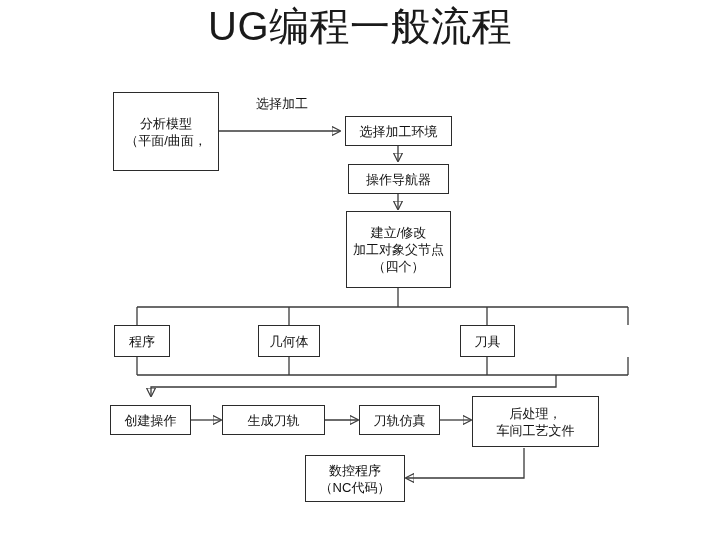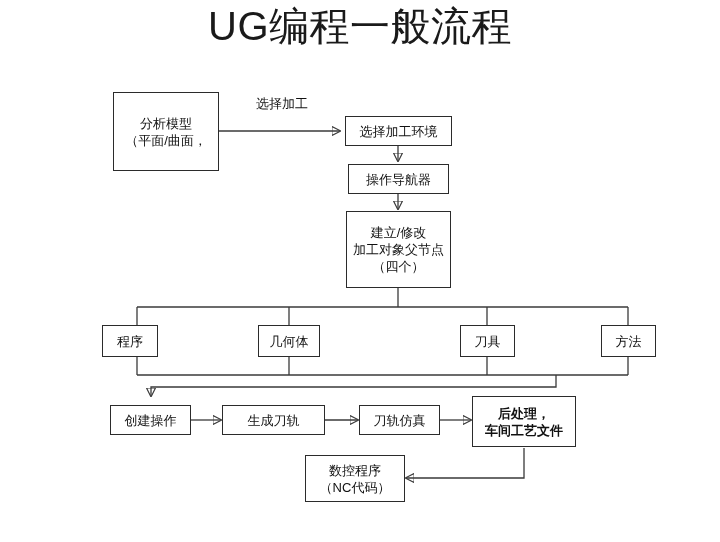--- a/index.html
+++ b/index.html
@@ -125,49 +125,46 @@
   <div class="node" style="left:348px; top:164px; width:101px; height:30px;">
     <span class="ln">操作导航器</span>
   </div>
 
   <div class="node" style="left:346px; top:211px; width:105px; height:77px;">
     <span class="ln">建立/修改</span>
     <span class="ln">加工对象父节点</span>
     <span class="ln">（四个）</span>
   </div>
 
-  <div class="node" style="left:102px; top:325px; width:56px; height:32px;">
+  <div class="node" style="left:114px; top:325px; width:56px; height:32px;">
     <span class="ln">程序</span>
   </div>
 
   <div class="node" style="left:258px; top:325px; width:62px; height:32px;">
     <span class="ln">几何体</span>
   </div>
 
   <div class="node" style="left:460px; top:325px; width:55px; height:32px;">
     <span class="ln">刀具</span>
   </div>
 
-  <div class="node" style="left:601px; top:325px; width:55px; height:32px;">
-    <span class="ln">方法</span>
-  </div>
 
   <div class="node" style="left:110px; top:405px; width:81px; height:30px;">
     <span class="ln">创建操作</span>
   </div>
 
   <div class="node" style="left:222px; top:405px; width:103px; height:30px;">
     <span class="ln">生成刀轨</span>
   </div>
 
   <div class="node" style="left:359px; top:405px; width:81px; height:30px;">
     <span class="ln">刀轨仿真</span>
   </div>
 
-  <div class="node" style="left:472px; top:396px; width:104px; height:51px;font-weight:bold;">
+  <div class="node" style="left:472px; top:396px; width:127px; height:51px;">
     <span class="ln">后处理，</span>
     <span class="ln">车间工艺文件</span>
   </div>
 
   <div class="node" style="left:305px; top:455px; width:100px; height:47px;">
     <span class="ln">数控程序</span>
     <span class="ln">（NC代码）</span>
   </div>
 
 </div>

